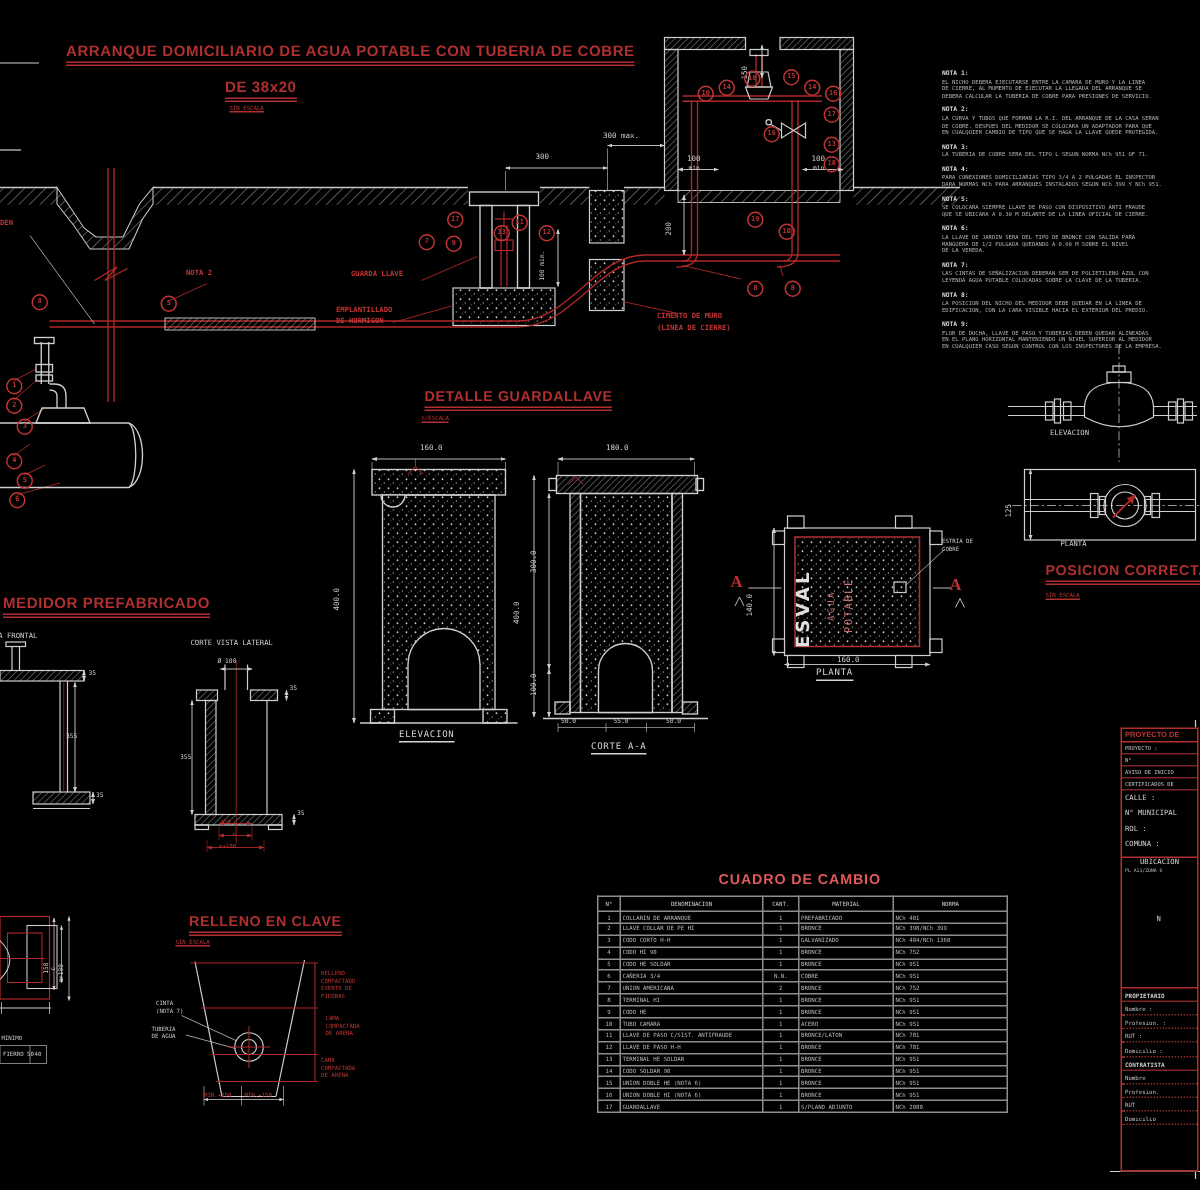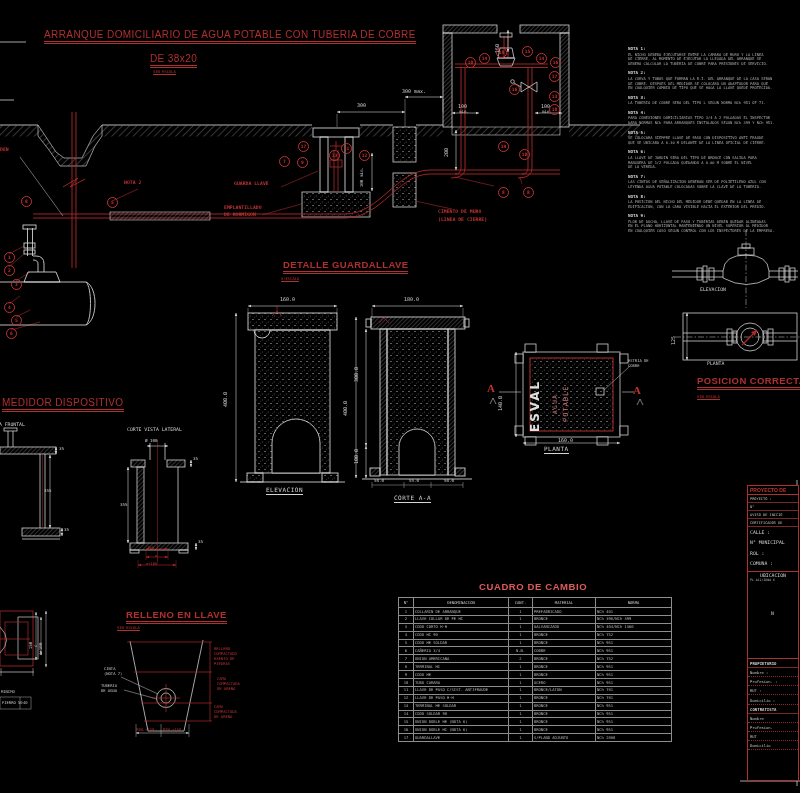--- a/index.html
+++ b/index.html
@@ -1,21 +1,21 @@
 <!DOCTYPE html>
 <html><head>
 <meta charset="utf-8">
 <style>
   html,body{margin:0;padding:0;background:#000;}
   #stage{position:relative;width:800px;height:793px;background:#000;overflow:hidden;
          font-family:"DejaVu Sans Mono",monospace;}
   #stage svg{position:absolute;left:0;top:0;}
   .lbl{position:absolute;white-space:nowrap;line-height:1;color:#cfcfcf;transform-origin:left bottom;}
   .rot{transform:rotate(-90deg);}
-  .t-red-lg{font-family:"Liberation Sans",sans-serif;font-weight:normal;font-size:10px;color:#b03030;letter-spacing:.4px;}
+  .t-red-lg{font-family:"Liberation Sans",sans-serif;font-weight:bold;font-size:10px;color:#b03030;letter-spacing:.4px;}
   .t-red-md{font-family:"Liberation Sans",sans-serif;font-weight:bold;font-size:9.5px;color:#b03030;letter-spacing:.4px;}
   .t-pink{font-family:"Liberation Sans",sans-serif;font-weight:bold;font-size:9.5px;color:#e05a5a;letter-spacing:.6px;}
   .t-red-sm{font-size:4.8px;font-weight:bold;color:#c03434;}
   .t-red-xs{font-size:3.8px;color:#c03434;}
   .t-dim{font-size:5px;color:#cfcfcf;}
   .t-dim-xs{font-size:4.2px;color:#cfcfcf;}
   .t-wsm{font-size:4.8px;color:#cfcfcf;}
   .t-wlabel{font-size:6px;color:#d5d5d5;border-bottom:.5px solid #d5d5d5;padding-bottom:1px;letter-spacing:.5px;}
   .t-wxs{font-size:3.8px;color:#c9c9c9;}
   .t-A{font-family:"Liberation Serif",serif;font-size:11px;font-weight:bold;color:#c03030;}
@@ -604,22 +604,22 @@
       </div>
 </div>
 
 <span class="lbl t-wsm" style="left:771px;top:612px;">N</span>
 
 <span class="lbl t-red-lg u-red2" style="left: 44px; top: 30px;">ARRANQUE DOMICILIARIO DE AGUA POTABLE CON TUBERIA DE COBRE</span>
     <span class="lbl t-red-lg u-red2" style="left: 150px; top: 54px;">DE 38x20</span>
     <span class="lbl t-red-xs u-red1" style="left: 153px; top: 70px;">SIN ESCALA</span>
     <span class="lbl t-red-md u-red2" style="left: 283px; top: 260px;">DETALLE GUARDALLAVE</span>
     <span class="lbl t-red-xs u-red1" style="left: 281px; top: 277px;">S/ESCALA</span>
-    <span class="lbl t-red-lg u-red2" style="left: 2px; top: 398px;">MEDIDOR DISPOSITIVO</span>
-    <span class="lbl t-red-md u-red2" style="left: 126px; top: 610px;">RELLENO EN LLAVE</span>
+    <span class="lbl t-red-lg u-red2" style="left: 2px; top: 398px;">MEDIDOR PREFABRICADO</span>
+    <span class="lbl t-red-md u-red2" style="left: 126px; top: 610px;">RELLENO EN CLAVE</span>
     <span class="lbl t-red-xs u-red1" style="left: 117px; top: 626px;">SIN ESCALA</span>
     <span class="lbl t-red-md u-red2" style="left: 697px; top: 376px;">POSICION CORRECTA</span>
     <span class="lbl t-red-xs u-red1" style="left: 697px; top: 395px;">SIN ESCALA</span>
     <span class="lbl t-pink" style="left: 479px; top: 582px;">CUADRO DE CAMBIO</span>
     <span class="lbl t-red-sm" style="left: 234px; top: 182px;">GUARDA LLAVE</span>
     <span class="lbl t-red-sm" style="left: 224px; top: 206px;">EMPLANTILLADO</span>
     <span class="lbl t-red-sm" style="left: 224px; top: 213px;">DE HORMIGON</span>
     <span class="lbl t-red-sm" style="left: 438px; top: 210px;">CIMENTO DE MURO</span>
     <span class="lbl t-red-sm" style="left: 438px; top: 218px;">(LINEA DE CIERRE)</span>
     <span class="lbl t-red-sm" style="left: 124px; top: 181px;">NOTA 2</span>

